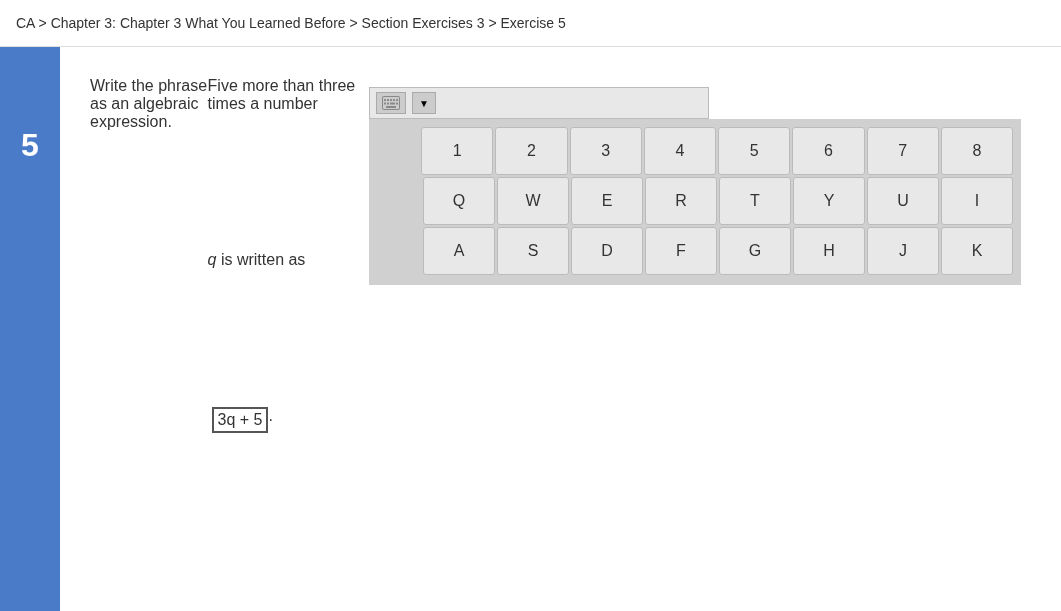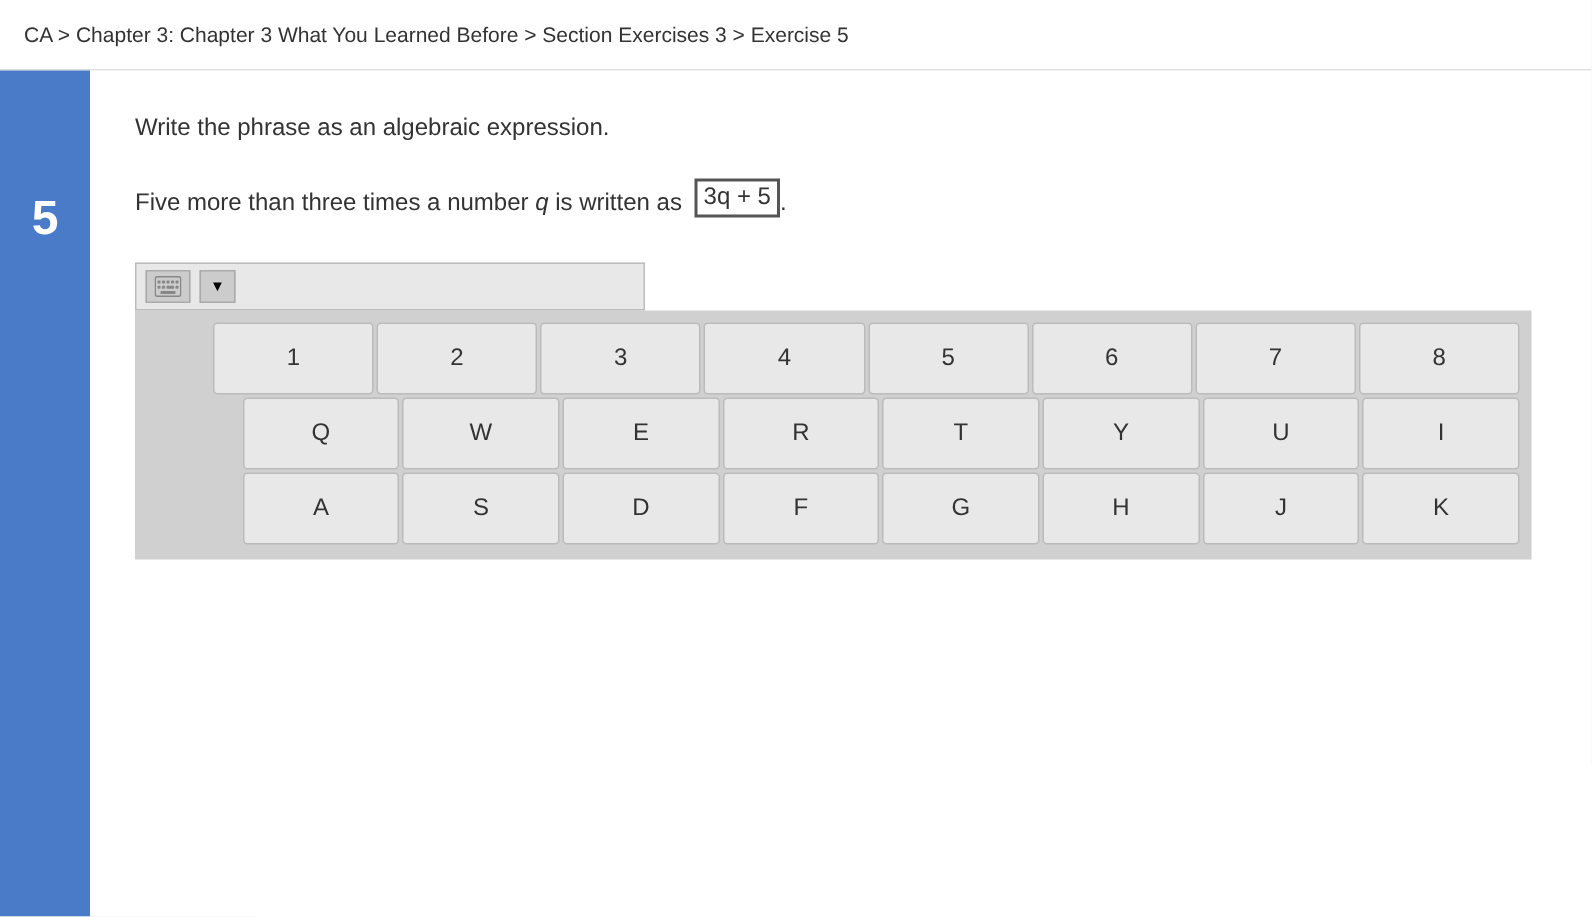--- a/index.html
+++ b/index.html
@@ -46,35 +46,35 @@
       font-size: 32px;
       font-weight: bold;
     }
 
     
     .content-area {
       flex: 1;
       background: #ffffff;
       padding: 30px 40px 20px 30px;
       display: flex;
-      flex-direction: column;
+      flex-direction: row;
     }
 
     .instruction-text {
       font-size: 16px;
       color: #333;
       margin-bottom: 24px;
     }
 
     .problem-line {
       font-size: 16px;
       color: #333;
       margin-bottom: 20px;
       display: flex;
-      align-items: flex-end;
+      align-items: flex-start;
       flex-wrap: wrap;
     }
 
     .answer-box {
       display: inline-flex;
       align-items: center;
       border: 2px solid #555;
       padding: 2px 4px;
       font-size: 16px;
       background: white;

